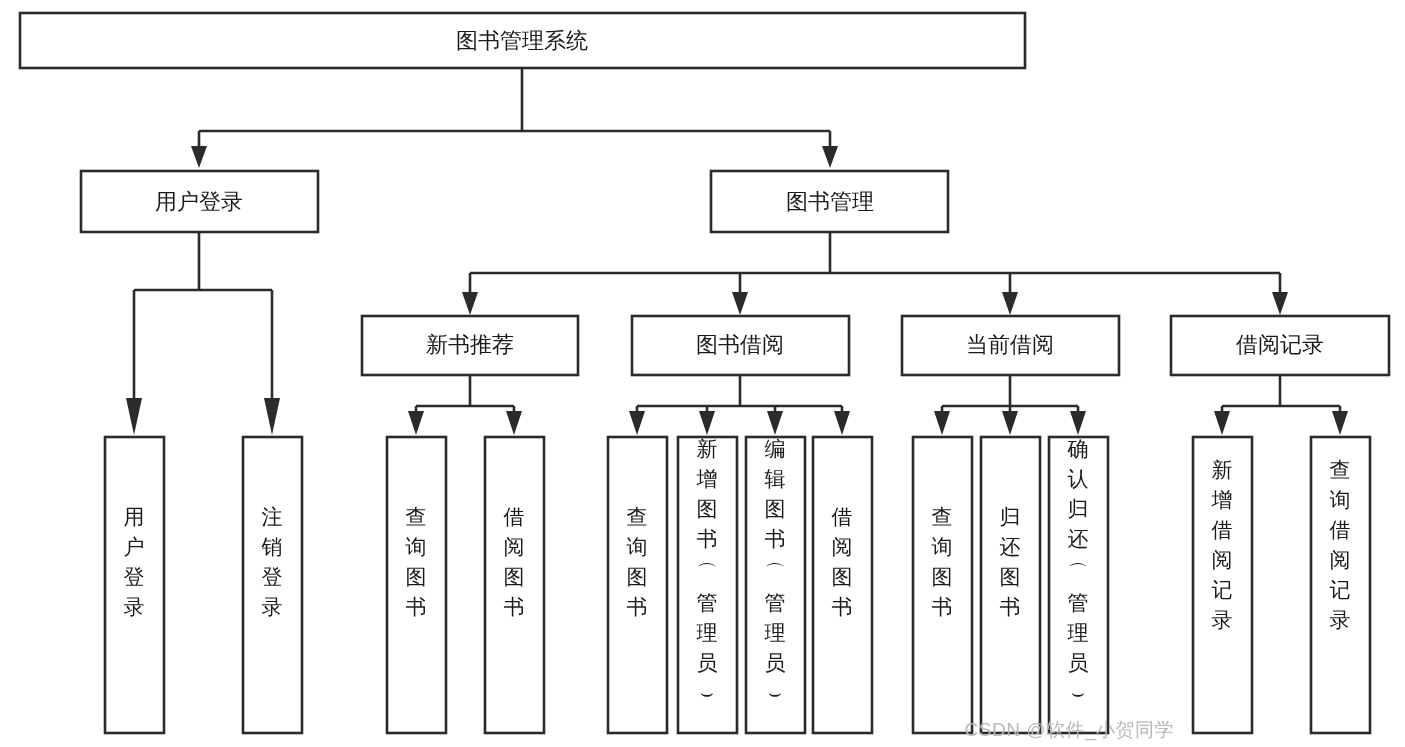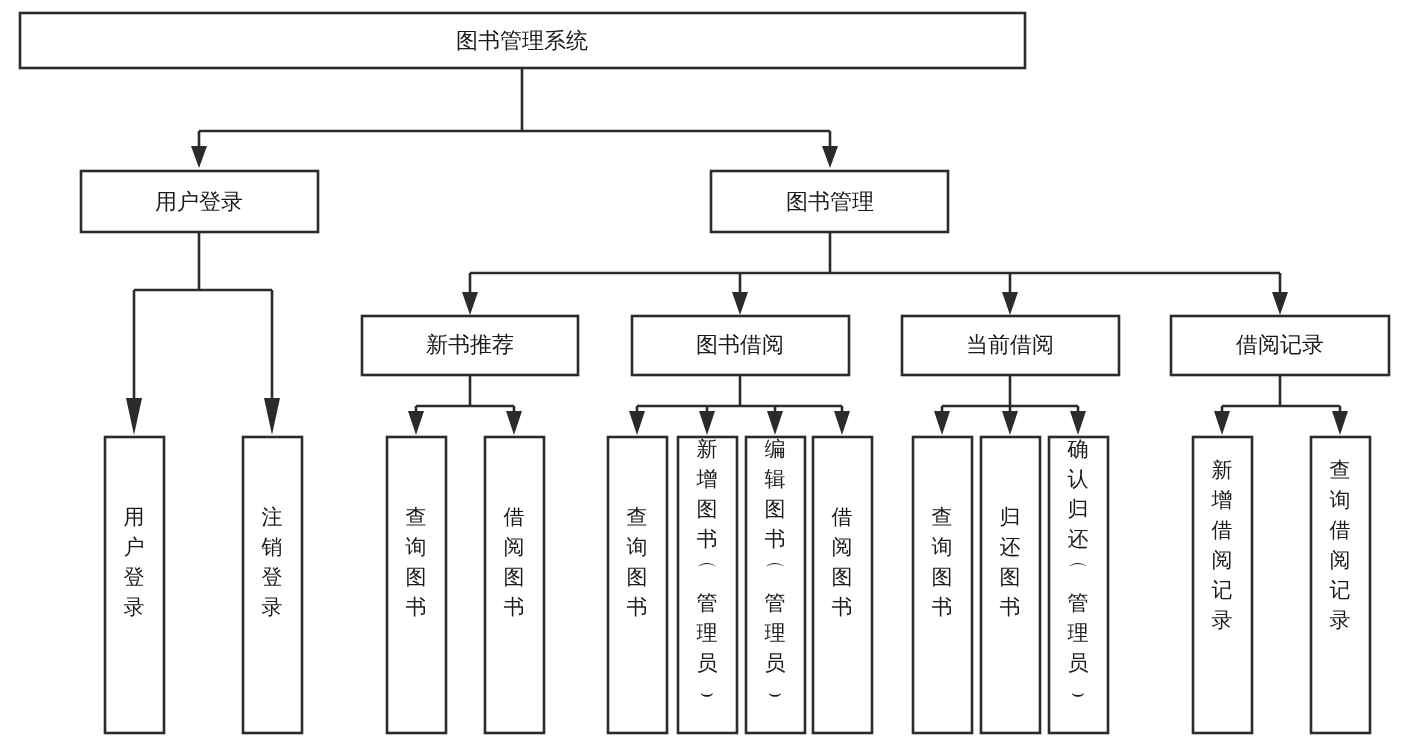--- a/index.html
+++ b/index.html
@@ -242,14 +242,15 @@
       <text class="node-label-v" x="1222" y="477"><tspan x="1222" dy="0">新</tspan><tspan x="1222" dy="30">增</tspan><tspan x="1222" dy="30">借</tspan><tspan x="1222" dy="30">阅</tspan><tspan x="1222" dy="30">记</tspan><tspan x="1222" dy="30">录</tspan></text>
     </g>
 
     <g>
       <rect class="node-box" x="1311" y="437" width="59" height="296"></rect>
       <text class="node-label-v" x="1340" y="477"><tspan x="1340" dy="0">查</tspan><tspan x="1340" dy="30">询</tspan><tspan x="1340" dy="30">借</tspan><tspan x="1340" dy="30">阅</tspan><tspan x="1340" dy="30">记</tspan><tspan x="1340" dy="30">录</tspan></text>
     </g>
 
   </svg>
 
+  <div class="watermark-text">CSDN @软件_小贺同学</div>
 
 </div>
 
 </body></html>

